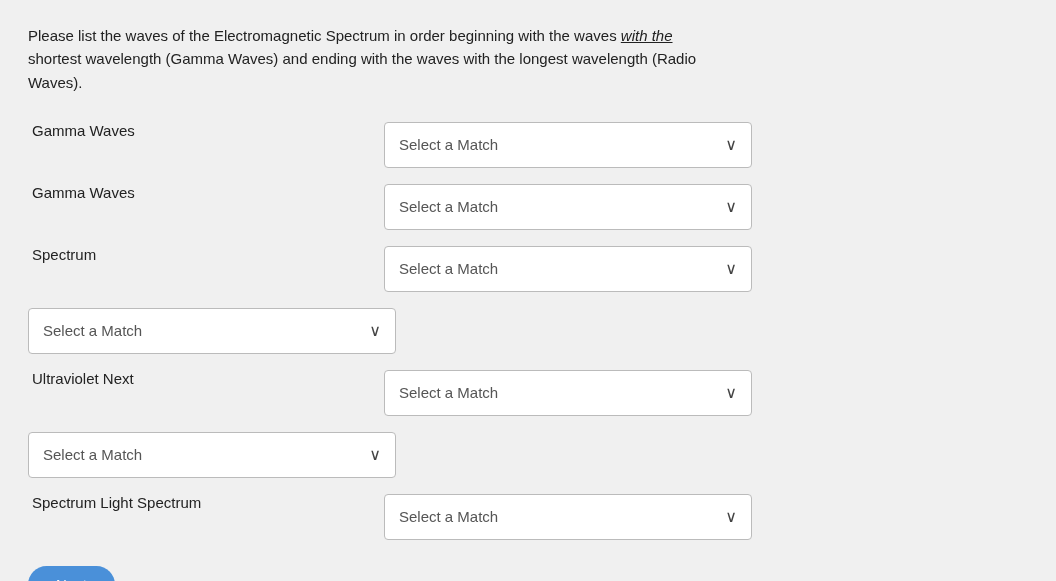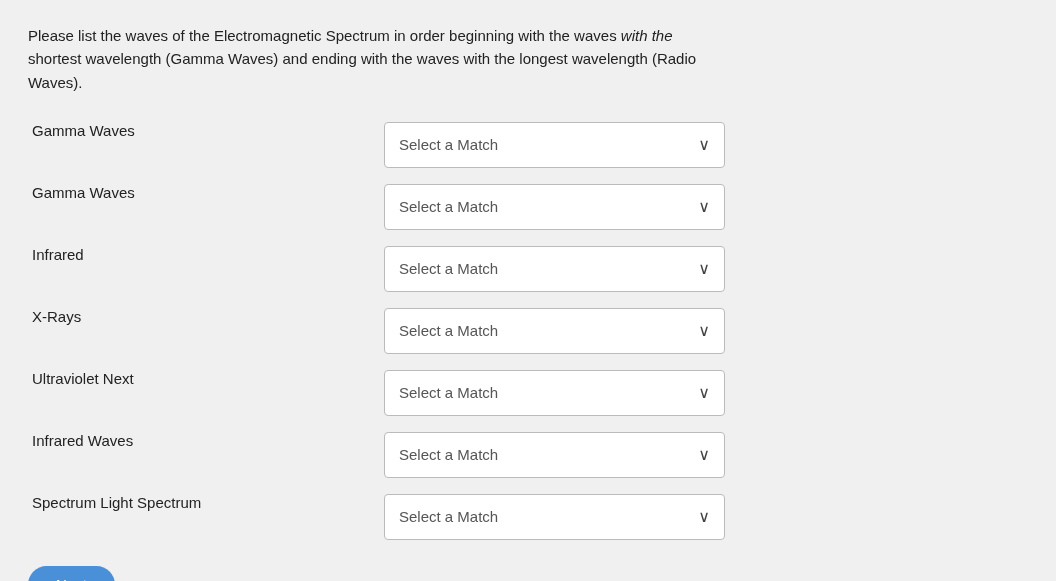--- a/index.html
+++ b/index.html
@@ -20,20 +20,21 @@
     .instructions {
       font-size: 15px;
       line-height: 1.55;
       margin-bottom: 28px;
       max-width: 900px;
     }
 
     .instructions em {
       font-style: italic;
       font-weight: normal;
+      text-decoration: underline;
     }
 
     .match-row {
       display: flex;
       align-items: flex-start;
       margin-bottom: 10px;
       min-height: 52px;
       gap: 16px;
     }
 
@@ -45,21 +46,21 @@
       padding-left: 4px;
     }
 
     .select-dropdown {
       display: flex;
       align-items: center;
       justify-content: space-between;
       background: #fff;
       border: 1.5px solid #bbb;
       border-radius: 4px;
-      width: 341px;
+      width: 368px;
       height: 46px;
       padding: 0 14px;
       cursor: pointer;
       position: relative;
     }
 
     .select-dropdown-label {
       font-size: 15px;
       color: #555;
     }
@@ -102,42 +103,40 @@
       </div>
     </div>
     <div class="match-row">
       <div class="wave-label">Gamma Waves</div>
       <div class="select-dropdown">
         <span class="select-dropdown-label">Select a Match</span>
         <span class="chevron-icon">∨</span>
       </div>
     </div>
     <div class="match-row">
-      <div class="wave-label">Infrared</div>
+      <div class="wave-label">Spectrum</div>
       <div class="select-dropdown">
         <span class="select-dropdown-label">Select a Match</span>
         <span class="chevron-icon">∨</span>
       </div>
     </div>
     <div class="match-row">
-      <div class="wave-label">X-Rays</div>
       <div class="select-dropdown">
         <span class="select-dropdown-label">Select a Match</span>
         <span class="chevron-icon">∨</span>
       </div>
     </div>
     <div class="match-row">
       <div class="wave-label">Ultraviolet Next</div>
       <div class="select-dropdown">
         <span class="select-dropdown-label">Select a Match</span>
         <span class="chevron-icon">∨</span>
       </div>
     </div>
     <div class="match-row">
-      <div class="wave-label">Infrared Waves</div>
       <div class="select-dropdown">
         <span class="select-dropdown-label">Select a Match</span>
         <span class="chevron-icon">∨</span>
       </div>
     </div>
     <div class="match-row">
       <div class="wave-label">Spectrum Light Spectrum</div>
       <div class="select-dropdown">
         <span class="select-dropdown-label">Select a Match</span>
         <span class="chevron-icon">∨</span>

